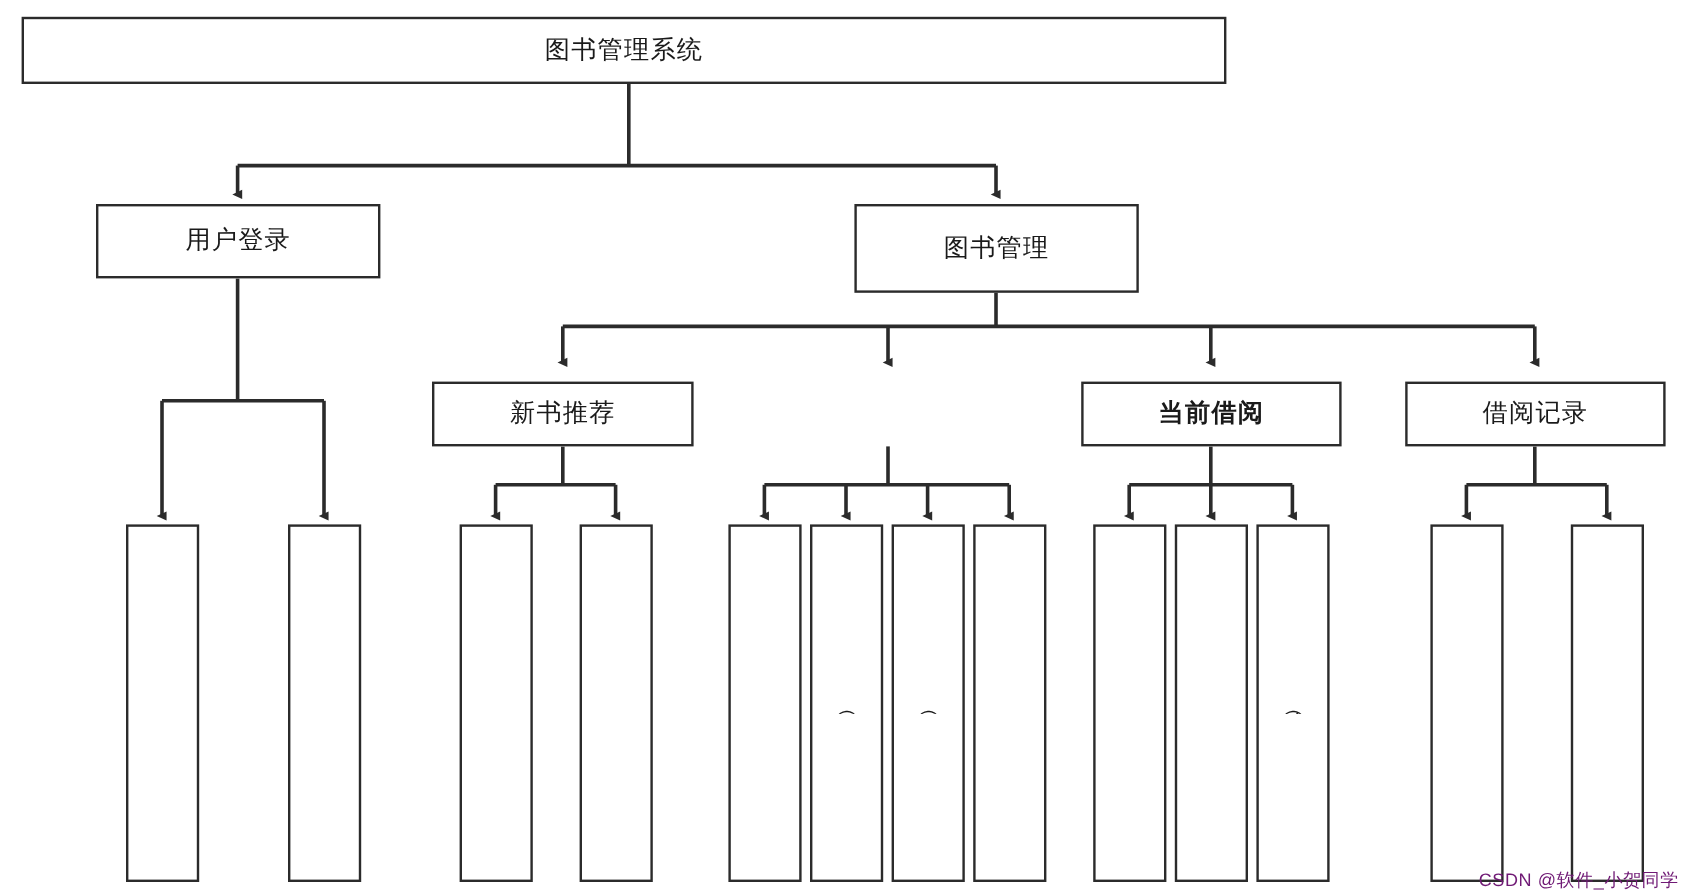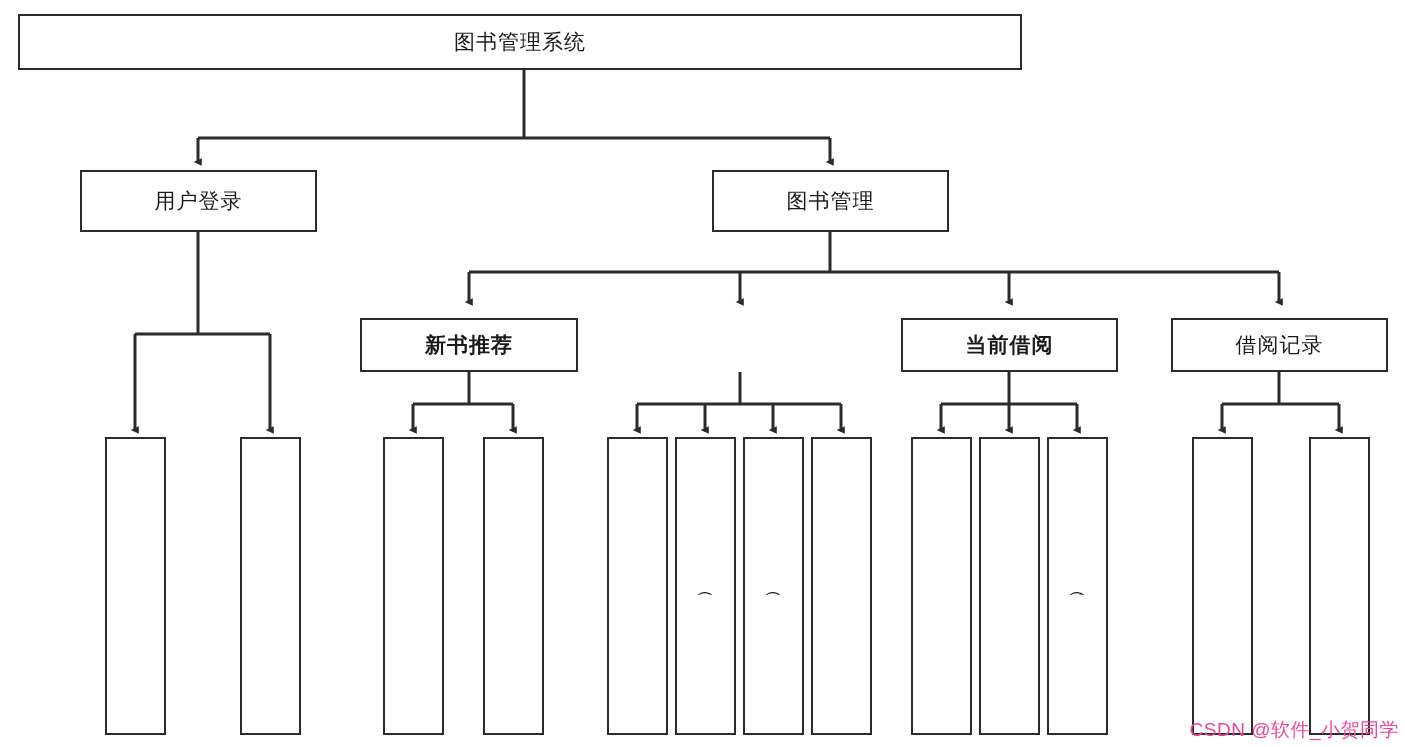--- a/index.html
+++ b/index.html
@@ -62,22 +62,22 @@
     font-size: 21px;
     line-height: 1.06;
     letter-spacing: 2px;
     max-height: 100%;
     overflow: hidden;
   }
   #watermark {
     position: absolute;
     right: 6px;
     bottom: 4px;
-    font-size: 19px;
-    color: #ec4899;
+    font-size: 15px;
+    color: #701a75;
     letter-spacing: 0.5px;
     white-space: nowrap;
     user-select: none;
   }
 </style>
 </head>
 <body>
 
 <div id="diagram-root">
 
@@ -131,25 +131,25 @@
     </g>
   </svg>
 
   <div class="node root horizontal" style="left:18px; top:14px; width:1004px; height:56px;">
     <span class="node-label">图书管理系统</span>
   </div>
 
   <div class="node horizontal" style="left:80px; top:170px; width:237px; height:62px;">
     <span class="node-label">用户登录</span>
   </div>
-  <div class="node horizontal" style="left:712px; top:170px; width:237px; height:62px;">
+  <div class="node horizontal" style="left:712px; top:170px; width:237px; height:74px;">
     <span class="node-label">图书管理</span>
   </div>
 
-  <div class="node horizontal" style="left:360px; top:318px; width:218px; height:54px;font-weight:bold;">
+  <div class="node horizontal" style="left:360px; top:318px; width:218px; height:54px;">
     <span class="node-label">新书推荐</span>
   </div>
   <div class="node horizontal" style="left:901px; top:318px; width:217px; height:54px;font-weight:bold;">
     <span class="node-label">当前借阅</span>
   </div>
   <div class="node horizontal" style="left:1171px; top:318px; width:217px; height:54px;">
     <span class="node-label">借阅记录</span>
   </div>
 
   <div class="node leaf" style="left:105px; top:437px; width:61px; height:298px;">

